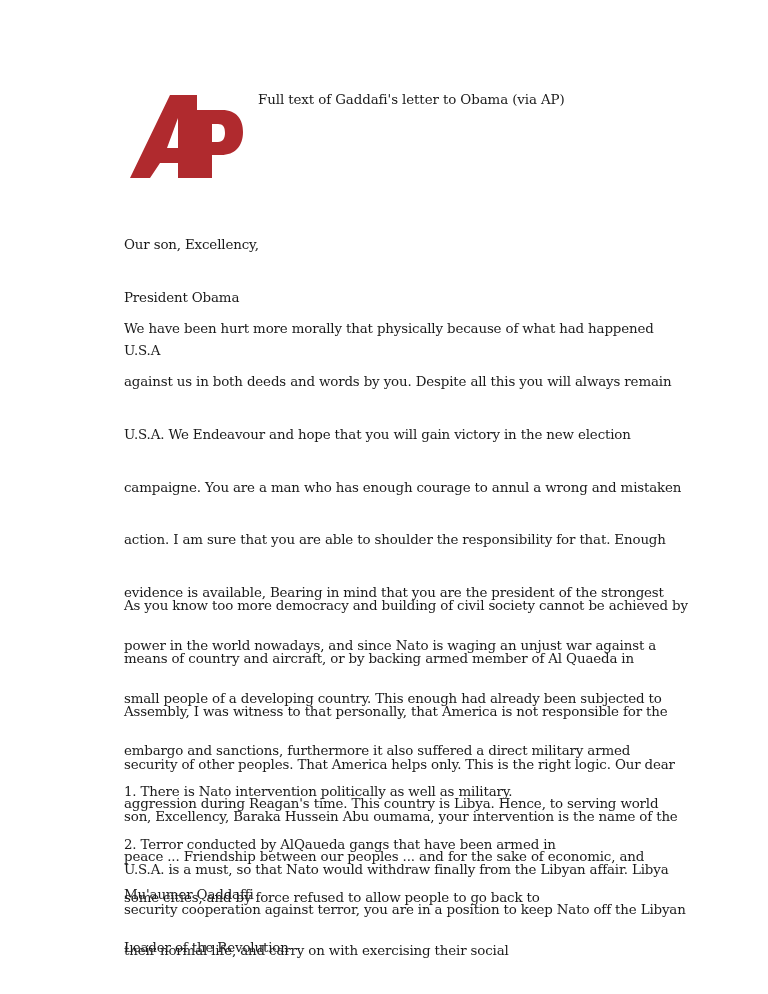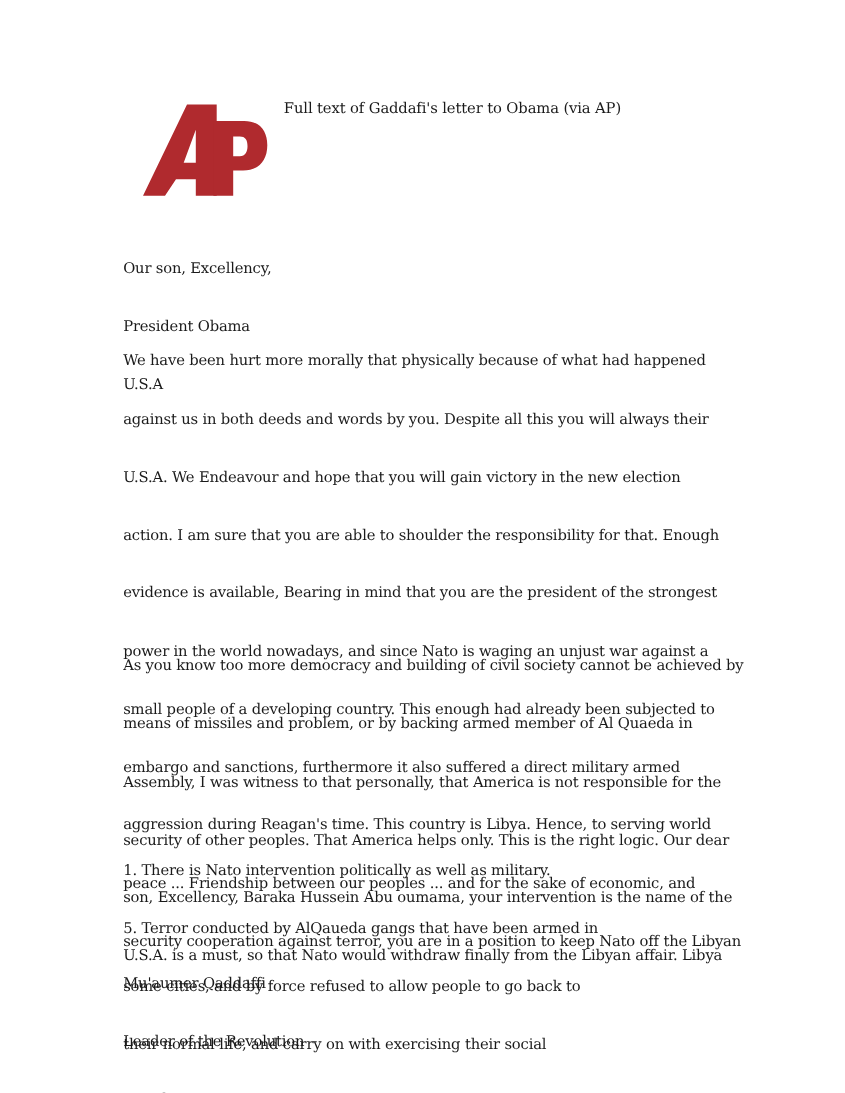--- a/index.html
+++ b/index.html
@@ -37,21 +37,21 @@
       white-space: nowrap;
     }
     .text-block {
       position: absolute;
       left: 112px;
       font-size: 13.4px;
       line-height: 17.6px;
       letter-spacing: -0.15px;
       white-space: pre;
     }
-    .line { display: block; height: 17.6px; }
+    .line { display: block; height: 17.6px; margin-left: 12px; }
     .salutation { top: 201px; }
     .para1 { top: 285px; }
     .para2 { top: 562px; }
     .list { top: 748px; }
     .signature { top: 851px; }
   </style>
 </head>
 <body>
 
 <div class="page">
@@ -66,46 +66,47 @@
   <div class="title">Full text of Gaddafi's letter to Obama (via AP)</div>
 
   <div class="text-block salutation">
     <span class="line">Our son, Excellency,</span>
     <span class="line">President Obama</span>
     <span class="line">U.S.A</span>
   </div>
 
   <div class="text-block para1">
     <span class="line">We have been hurt more morally that physically because of what had happened</span>
-    <span class="line">against us in both deeds and words by you. Despite all this you will always their</span>
+    <span class="line">against us in both deeds and words by you. Despite all this you will always remain</span>
     <span class="line">U.S.A. We Endeavour and hope that you will gain victory in the new election</span>
+    <span class="line">campaigne. You are a man who has enough courage to annul a wrong and mistaken</span>
     <span class="line">action. I am sure that you are able to shoulder the responsibility for that. Enough</span>
     <span class="line">evidence is available, Bearing in mind that you are the president of the strongest</span>
     <span class="line">power in the world nowadays, and since Nato is waging an unjust war against a</span>
     <span class="line">small people of a developing country. This enough had already been subjected to</span>
     <span class="line">embargo and sanctions, furthermore it also suffered a direct military armed</span>
     <span class="line">aggression during Reagan's time. This country is Libya. Hence, to serving world</span>
     <span class="line">peace ... Friendship between our peoples ... and for the sake of economic, and</span>
     <span class="line">security cooperation against terror, you are in a position to keep Nato off the Libyan</span>
     
   </div>
 
   <div class="text-block para2">
     <span class="line">As you know too more democracy and building of civil society cannot be achieved by</span>
-    <span class="line">means of missiles and problem, or by backing armed member of Al Quaeda in</span>
+    <span class="line">means of country and aircraft, or by backing armed member of Al Quaeda in</span>
     <span class="line">Assembly, I was witness to that personally, that America is not responsible for the</span>
     <span class="line">security of other peoples. That America helps only. This is the right logic. Our dear</span>
     <span class="line">son, Excellency, Baraka Hussein Abu oumama, your intervention is the name of the</span>
     <span class="line">U.S.A. is a must, so that Nato would withdraw finally from the Libyan affair. Libya</span>
     
   </div>
 
   <div class="text-block list">
     <span class="line">1. There is Nato intervention politically as well as military.</span>
-    <span class="line">5. Terror conducted by AlQaueda gangs that have been armed in</span>
+    <span class="line">2. Terror conducted by AlQaueda gangs that have been armed in</span>
     <span class="line">some cities, and by force refused to allow people to go back to</span>
     <span class="line">their normal life, and carry on with exercising their social</span>
     
   </div>
 
   <div class="text-block signature">
     <span class="line">Mu'aumer Qaddaffi</span>
     <span class="line">Leader of the Revolution</span>
     <span class="line">Tripoli 5.4.2011</span>
   </div>

